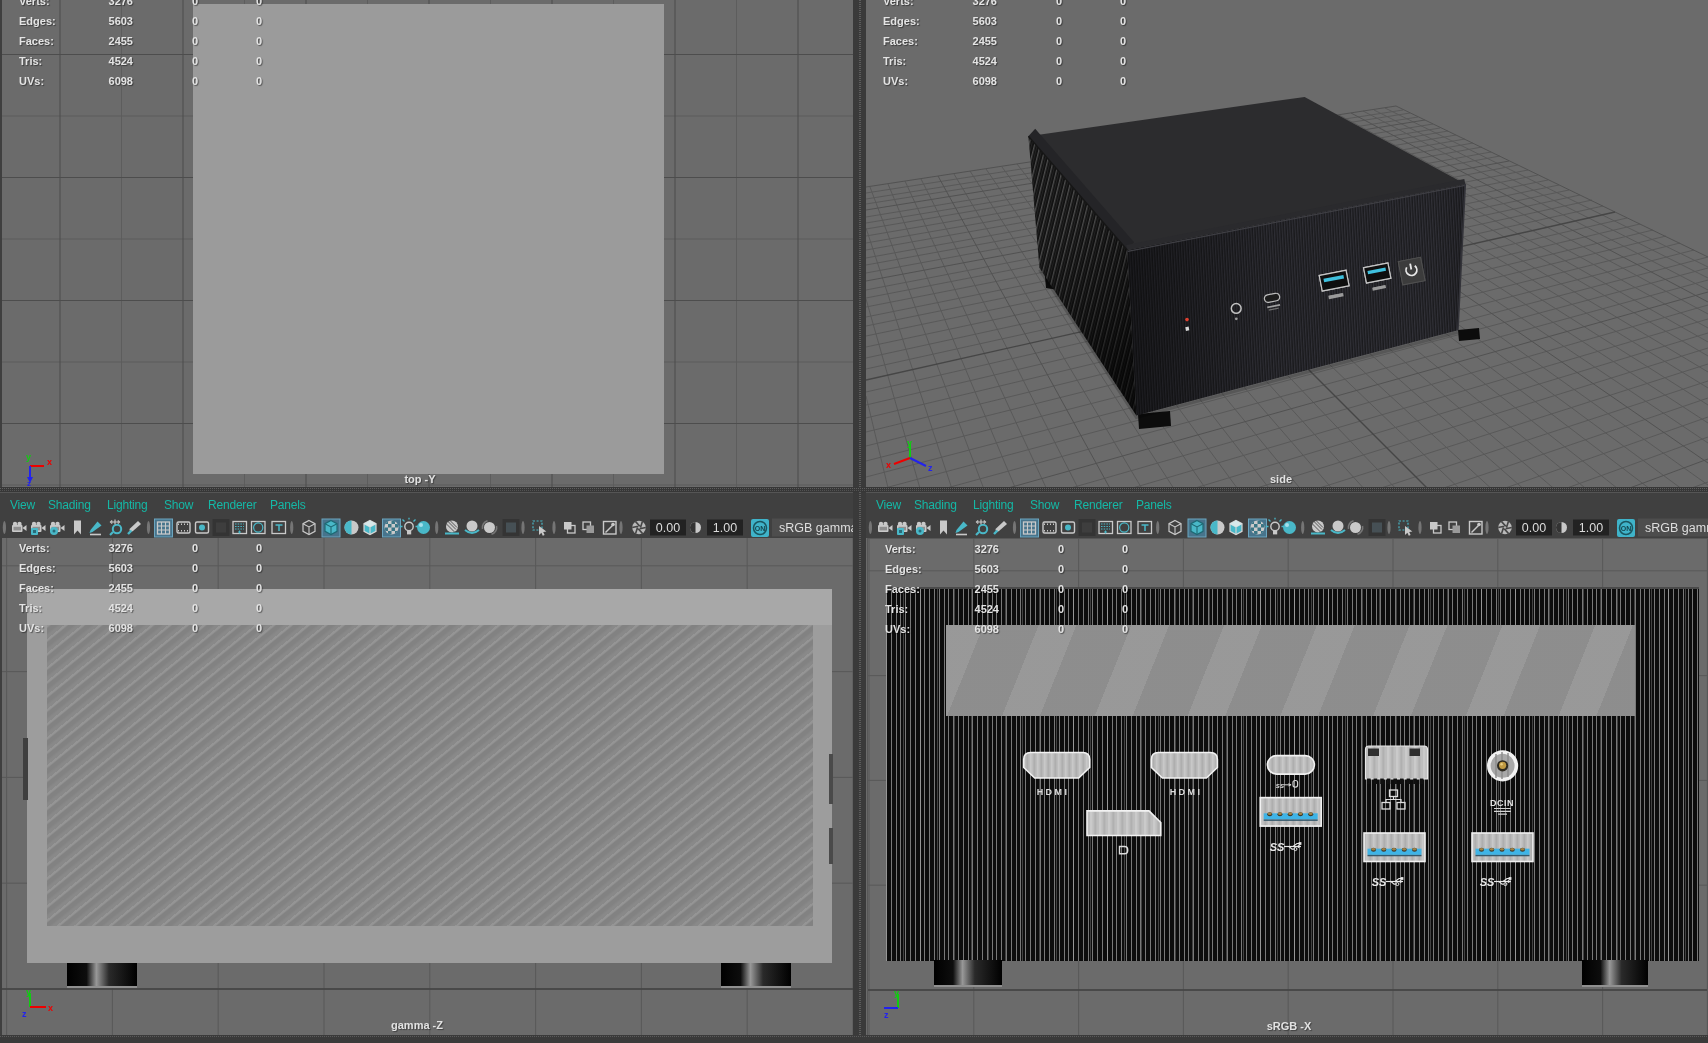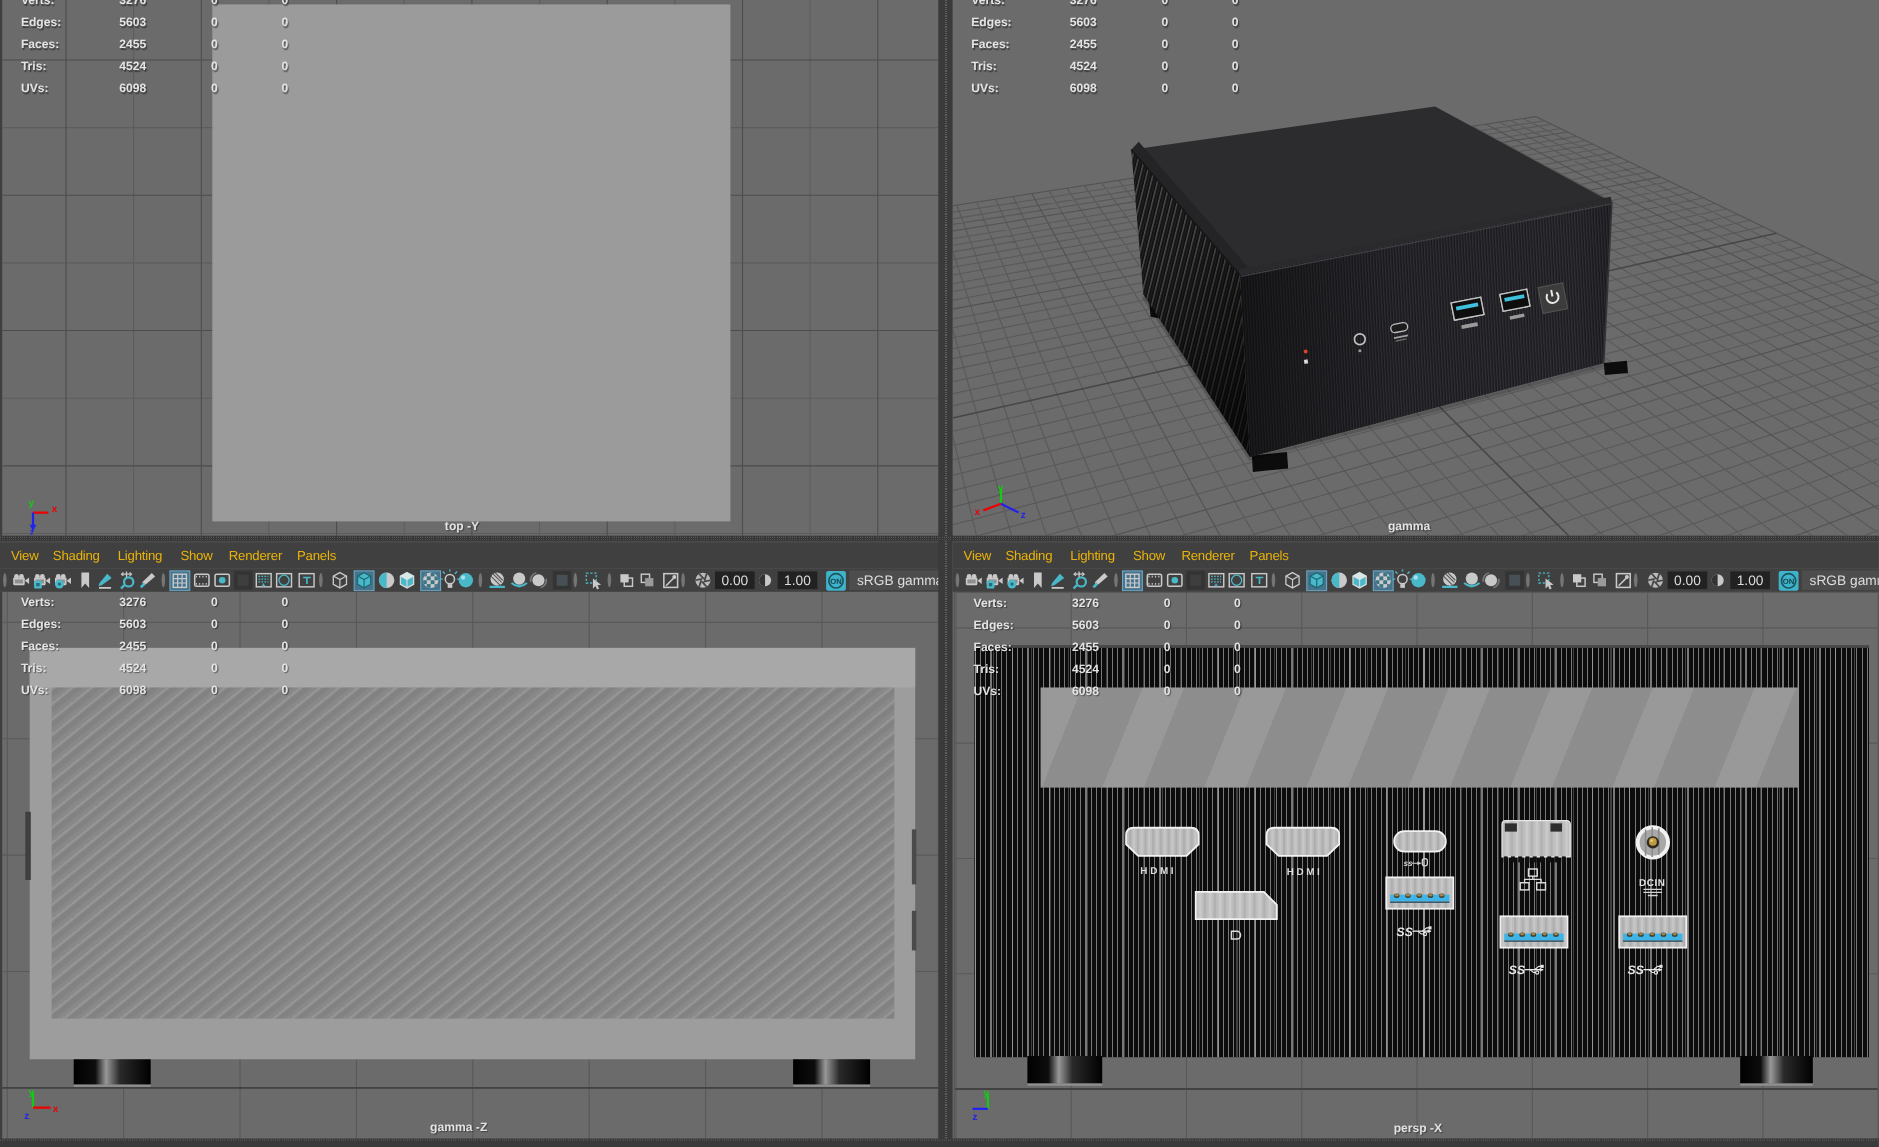--- a/index.html
+++ b/index.html
@@ -7,21 +7,21 @@
 *{box-sizing:border-box;}
 .vp{position:absolute;overflow:hidden;background:#6b6b6b;}
 .hud{position:absolute;color:#e4e4e4;font-size:11px;font-weight:bold;line-height:20px;
 text-shadow:1px 1px 1px rgba(0,0,0,.45);z-index:30;}
 .hud .lab{position:absolute;left:0;}
 .hud .v1{position:absolute;width:114px;text-align:right;left:0;top:0;}
 .hud .v2{position:absolute;width:179px;text-align:right;left:0;top:0;}
 .hud .v3{position:absolute;width:243px;text-align:right;left:0;top:0;}
 .vlabel{position:absolute;color:#e2e2e2;font-size:11px;font-weight:bold;z-index:30;
 text-shadow:1px 1px 1px rgba(0,0,0,.4);width:200px;text-align:center;}
-.menubar{position:absolute;height:25px;background:#404040;color:#eab308;font-size:12px;z-index:40;letter-spacing:-0.2px;
+.menubar{position:absolute;height:25px;background:#404040;color:#14b8a6;font-size:12px;z-index:40;letter-spacing:-0.2px;
 border-top:1px solid #555;}
 .menubar span{position:absolute;top:5px;}
 .toolbar{position:absolute;height:21px;background:#404040;z-index:40;}
 .gridortho{position:absolute;inset:0;}
 </style>
 </head>
 <body>
 
 <div class="vp" id="vp-tl" style="left:0;top:0;width:853px;height:487px;border-left:2px solid #3f3f3f;">
   <svg class="gridortho" width="858" height="487">
@@ -166,21 +166,21 @@
       <span class="lab" style="top:60px">Tris:</span>
         <span class="v1" style="top:60px">4524</span>
         <span class="v2" style="top:60px">0</span>
         <span class="v3" style="top:60px">0</span>
       <span class="lab" style="top:80px">UVs:</span>
         <span class="v1" style="top:80px">6098</span>
         <span class="v2" style="top:80px">0</span>
         <span class="v3" style="top:80px">0</span>
     </div>
   </div>
-  <div class="vlabel" style="left:315px;top:473px;">gamma</div>
+  <div class="vlabel" style="left:315px;top:473px;">side</div>
   <svg style="position:absolute;left:16px;top:438px;" width="60" height="42">
     <line x1="28" y1="20" x2="28" y2="6" stroke="#1c1" stroke-width="2"></line>
     <text x="25" y="8" fill="#1c1" font-size="9" font-weight="bold">y</text>
     <line x1="28" y1="20" x2="12" y2="26" stroke="#e00" stroke-width="2"></line>
     <text x="4" y="30" fill="#e00" font-size="9" font-weight="bold">x</text>
     <line x1="28" y1="20" x2="44" y2="28" stroke="#22e" stroke-width="2"></line>
     <text x="46" y="33" fill="#22e" font-size="9" font-weight="bold">z</text>
   </svg>
 </div>
 
@@ -519,21 +519,21 @@
       <span class="lab" style="top:60px">Tris:</span>
         <span class="v1" style="top:60px">4524</span>
         <span class="v2" style="top:60px">0</span>
         <span class="v3" style="top:60px">0</span>
       <span class="lab" style="top:80px">UVs:</span>
         <span class="v1" style="top:80px">6098</span>
         <span class="v2" style="top:80px">0</span>
         <span class="v3" style="top:80px">0</span>
     </div>
   </div>
-  <div class="vlabel" style="left:321px;top:481px;">persp -X</div>
+  <div class="vlabel" style="left:321px;top:481px;">sRGB -X</div>
   <svg style="position:absolute;left:14px;top:447px;" width="40" height="40">
     <line x1="16" y1="22" x2="16" y2="8" stroke="#1c1" stroke-width="2"></line>
     <text x="12" y="10" fill="#1c1" font-size="9" font-weight="bold">y</text>
     <line x1="16" y1="22" x2="2" y2="22" stroke="#22e" stroke-width="2"></line>
     <text x="2" y="32" fill="#22e" font-size="9" font-weight="bold">z</text>
   </svg>
 </div>
 
 <div style="position:absolute;left:0;top:1035px;width:1708px;height:8px;background:#3a3a3a;z-index:60;"></div>
 <div style="position:absolute;left:0;top:1036px;width:1708px;height:1px;background:repeating-linear-gradient(90deg,#5a5a5a 0 1px,#3a3a3a 1px 2px);z-index:61;"></div>

